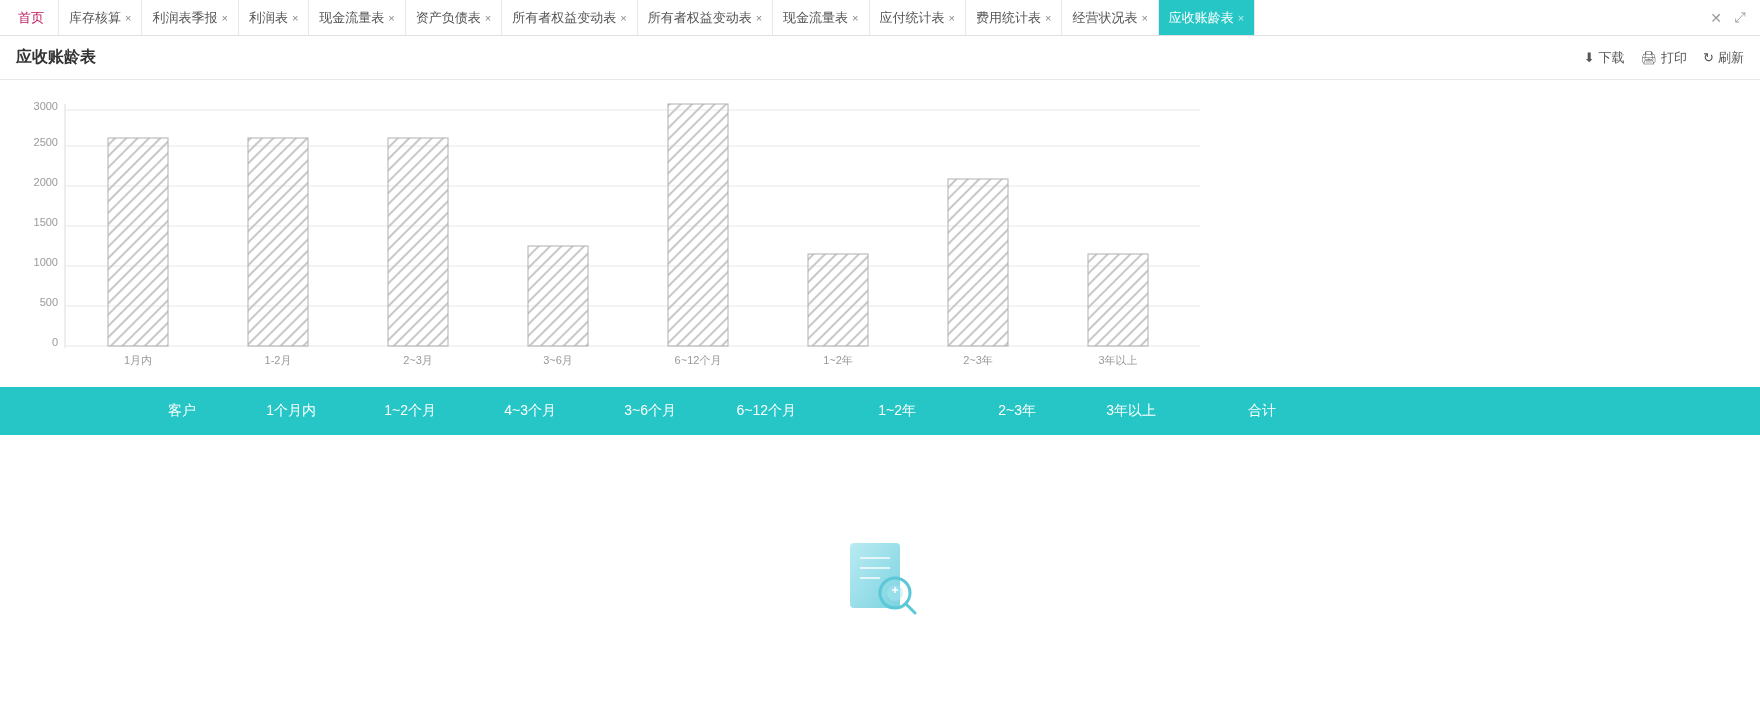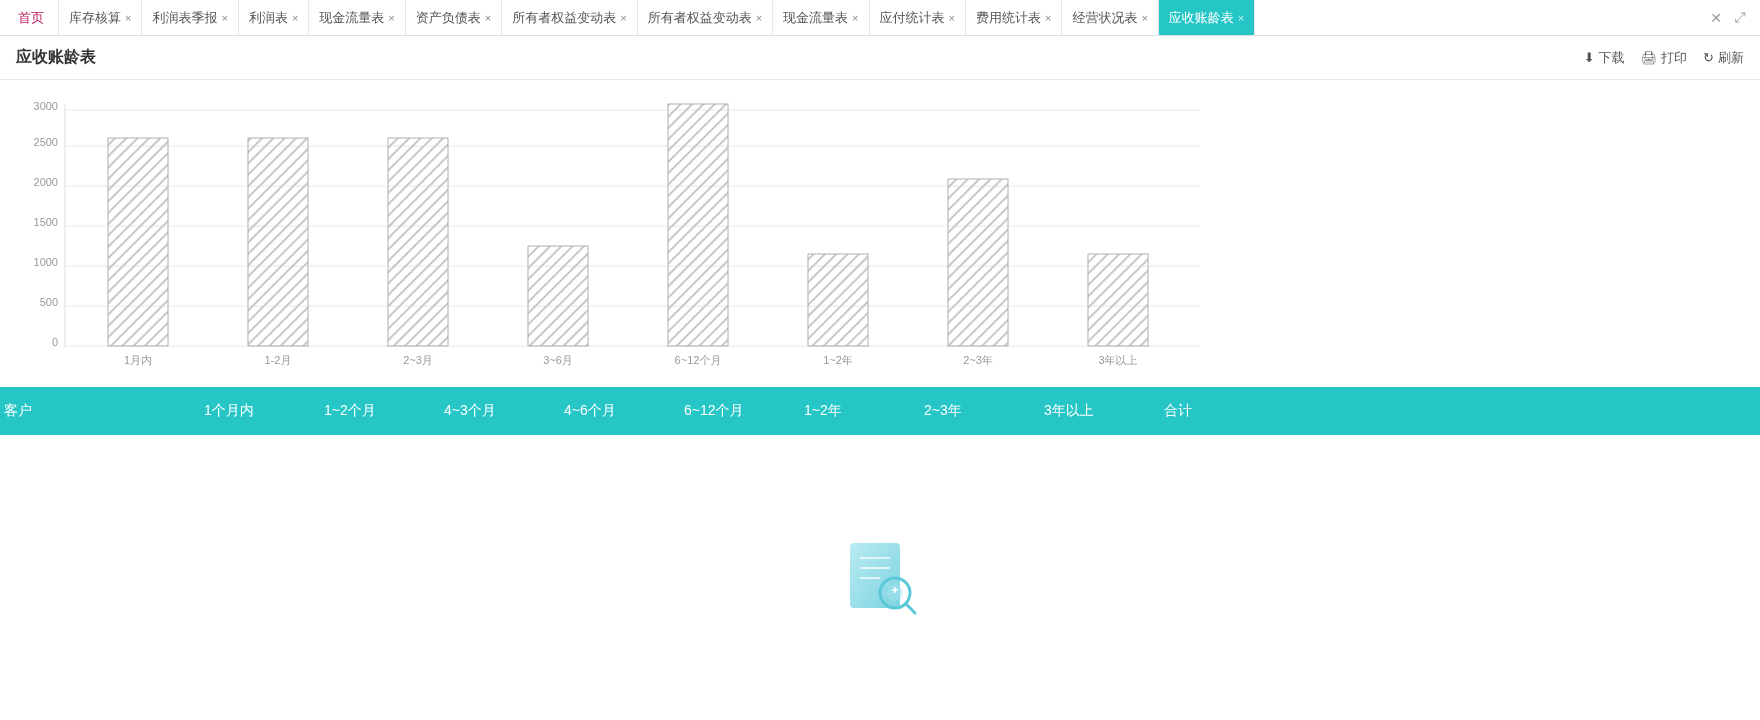--- a/index.html
+++ b/index.html
@@ -113,21 +113,21 @@
     .table-header {
       display: grid;
       grid-template-columns: 200px 120px 120px 120px 120px 120px 120px 120px 120px 120px;
       background: #26c6c6;
       color: #fff;
       height: 48px;
       align-items: center;
       flex-shrink: 0;
     }
     .th-cell {
-      text-align: left;
+      text-align: right;
       font-size: 14px;
       padding: 0 4px;
     }
 
     
     .table-body {
       flex: 1;
       display: flex;
       align-items: center;
       justify-content: center;
@@ -279,21 +279,21 @@
 
       <line x1="45" y1="8" x2="45" y2="252" stroke="#ddd" stroke-width="1"></line>
     </svg>
   </div>
 
   <div class="table-header">
     <div class="th-cell">客户</div>
     <div class="th-cell">1个月内</div>
     <div class="th-cell">1~2个月</div>
     <div class="th-cell">4~3个月</div>
-    <div class="th-cell">4~6个月</div>
+    <div class="th-cell">3~6个月</div>
     <div class="th-cell">6~12个月</div>
     <div class="th-cell">1~2年</div>
     <div class="th-cell">2~3年</div>
     <div class="th-cell">3年以上</div>
     <div class="th-cell">合计</div>
   </div>
 
   <div class="table-body">
     <div class="empty-icon">
 

